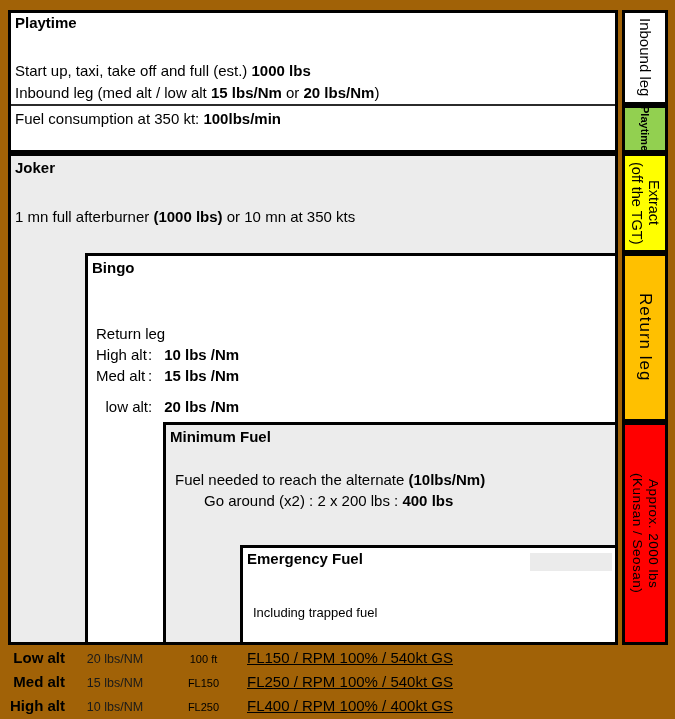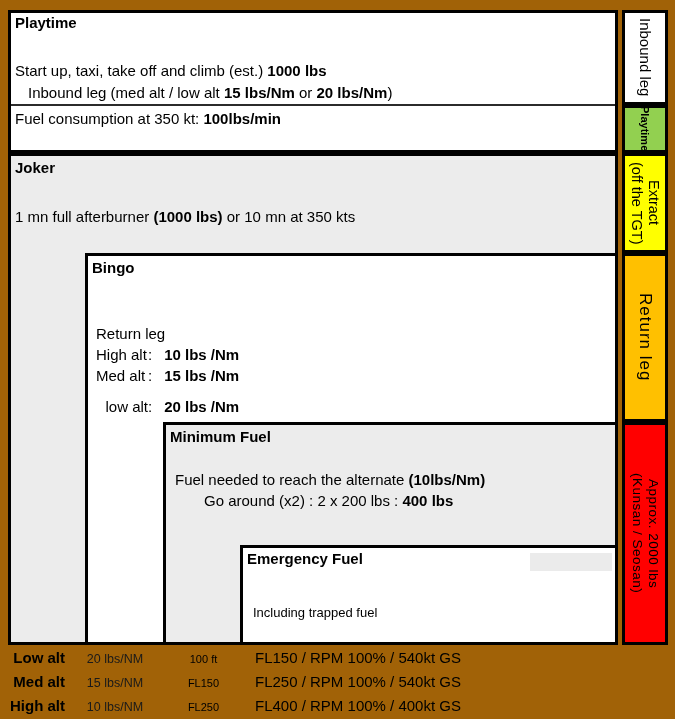--- a/index.html
+++ b/index.html
@@ -24,21 +24,21 @@
   .artifact { position:absolute; left:530px; top:553px; width:82px; height:18px; background:#EBEBEB; }
 
   
   .txt { position:absolute; font-size:15px; line-height:19px; white-space:nowrap; }
   .hd  { font-weight:bold; }
   b { font-weight:bold; }
   .small { font-size:13px; line-height:16px; }
 
   .t-playtime-title { left:15px; top:13px; }
   .t-playtime-l1    { left:15px; top:61px; }
-  .t-playtime-l2    { left:28px; top:83px; }
+  .t-playtime-l2    { left:15px; top:83px; }
   .t-fuelrow        { left:15px; top:109px; }
   .t-joker-title    { left:15px; top:158px; }
   .t-joker-l1       { left:15px; top:207px; }
   .t-bingo-title    { left:92px;  top:258px; }
   .t-bingo-sub      { left:96px;  top:324px; }
   .t-bingo-r0       { left:96px;  top:345px; }
   .t-bingo-r1       { left:96px;  top:366px; }
   .t-bingo-r2       { left:96px;  top:397px;text-align:right; }
   .t-minfuel-title  { left:170px; top:427px;text-align:center; }
   .t-minfuel-l1     { left:175px; top:470px; }
@@ -66,37 +66,37 @@
   .v-approx { font-size:13.5px; letter-spacing:0.5px; }
 
   
   .trow { position:absolute; left:0; display:flex; align-items:baseline; }
   .trow-0 { top:649px; }
   .trow-1 { top:673px; }
   .trow-2 { top:697px; }
   .tc1 { width:65px; text-align:right; font-weight:600; font-size:15px; }
   .tc2 { margin-left:20px; width:60px; text-align:center; font-size:12.5px; color:#1a1a1a; }
   .tc3 { margin-left:31px; width:55px; text-align:center; font-size:11px; }
-  .tc4 { margin-left:24px; font-size:15px; white-space:nowrap; }
+  .tc4 { margin-left:16px; font-size:15px; white-space:nowrap;text-decoration:underline; }
 </style>
 </head>
 <body>
 
 <div class="canvas">
 
   <div class="box box-joker" style="background-color: rgb(236, 236, 236);"></div>
   <div class="box box-bingo"></div>
   <div class="box box-minfuel" style="background-color: rgb(236, 236, 236);"></div>
   <div class="box box-emerg"></div>
   <div class="box box-playtime"></div>
   <div class="divider"></div>
   <div class="artifact" style="background-color: rgb(235, 235, 235);"></div>
 
   <div class="txt hd t-playtime-title">Playtime</div>
-  <div class="txt t-playtime-l1"><span>Start up, taxi, take off and climb (est.) </span><b>1000 lbs</b></div>
+  <div class="txt t-playtime-l1"><span>Start up, taxi, take off and full (est.) </span><b>1000 lbs</b></div>
   <div class="txt t-playtime-l2"><span>Inbound leg (med alt / low alt </span><b>15 lbs/Nm</b><span> or </span><b>20 lbs/Nm</b><span>)</span></div>
   <div class="txt t-fuelrow"><span>Fuel consumption at 350 kt: </span><b>100lbs/min</b></div>
 
   <div class="txt hd t-joker-title">Joker</div>
   <div class="txt t-joker-l1"><span>1 mn full afterburner </span><b>(1000 lbs)</b><span> or 10 mn at 350 kts</span></div>
 
   <div class="txt hd t-bingo-title">Bingo</div>
   <div class="txt t-bingo-sub">Return leg</div>
   <div class="txt t-bingo-r0"><span class="blabel">High alt</span><span class="bsep">:</span><b>10 lbs /Nm</b></div>
   <div class="txt t-bingo-r1"><span class="blabel">Med alt</span><span class="bsep">:</span><b>15 lbs /Nm</b></div>

